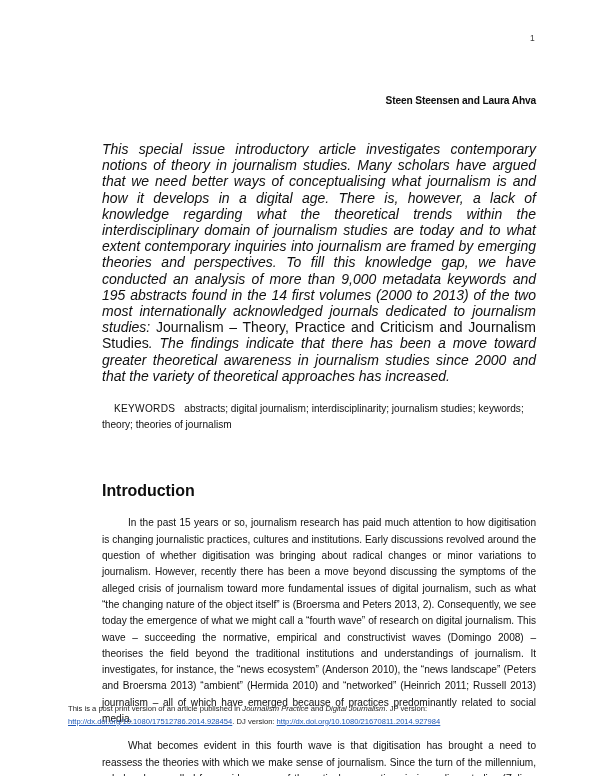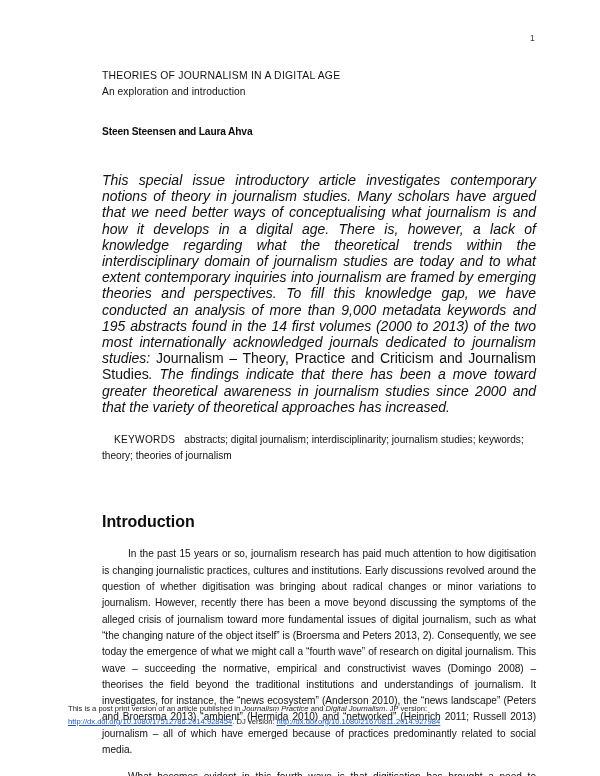--- a/index.html
+++ b/index.html
@@ -51,20 +51,21 @@
     line-height: 15.5px;
     letter-spacing: 0.1px;
     color: #111111;
   }
   .authors {
     margin-top: 27px;
     font-size: 10.2px;
     font-weight: bold;
     letter-spacing: -0.15px;
     color: #0d0d0d;
+    text-align: right;
   }
   .abstract {
     margin-top: 35px;
     font-style: italic;
     font-size: 14px;
     line-height: 16.2px;
     text-align: justify;
     color: #101010;
   }
   .abstract .roman {
@@ -122,24 +123,20 @@
 </style>
 </head>
 <body>
 
 <div class="page">
 
   <div class="page-number">1</div>
 
   <div class="content">
 
-    <div class="title-block">
-      <div class="title-main">THEORIES OF JOURNALISM IN A DIGITAL AGE</div>
-      <div class="title-sub">An exploration and introduction</div>
-    </div>
 
     <div class="authors">Steen Steensen and Laura Ahva</div>
 
     <div class="abstract"><span>This special issue introductory article investigates contemporary notions of theory in journalism studies. Many scholars have argued that we need better ways of conceptualising what journalism is and how it develops in a digital age. There is, however, a lack of knowledge regarding what the theoretical trends within the interdisciplinary domain of journalism studies are today and to what extent contemporary inquiries into journalism are framed by emerging theories and perspectives. To fill this knowledge gap, we have conducted an analysis of more than 9,000 metadata keywords and 195 abstracts found in the 14 first volumes (2000 to 2013) of the two most internationally acknowledged journals dedicated to journalism studies: </span><span class="roman">Journalism – Theory, Practice and Criticism and Journalism Studies</span><span>. The findings indicate that there has been a move toward greater theoretical awareness in journalism studies since 2000 and that the variety of theoretical approaches has increased.</span></div>
 
     <div class="keywords"><span class="kw-label">KEYWORDS</span><span class="kw-gap"></span><span>abstracts; digital journalism; interdisciplinarity; journalism studies; keywords; theory; theories of journalism</span></div>
 
     <div class="section-heading">Introduction</div>
 
     <div class="body-par">In the past 15 years or so, journalism research has paid much attention to how digitisation is changing journalistic practices, cultures and institutions. Early discussions revolved around the question of whether digitisation was bringing about radical changes or minor variations to journalism. However, recently there has been a move beyond discussing the symptoms of the alleged crisis of journalism toward more fundamental issues of digital journalism, such as what “the changing nature of the object itself” is (Broersma and Peters 2013, 2). Consequently, we see today the emergence of what we might call a “fourth wave” of research on digital journalism. This wave – succeeding the normative, empirical and constructivist waves (Domingo 2008) – theorises the field beyond the traditional institutions and understandings of journalism. It investigates, for instance, the “news ecosystem” (Anderson 2010), the “news landscape” (Peters and Broersma 2013) “ambient” (Hermida 2010) and “networked” (Heinrich 2011; Russell 2013) journalism – all of which have emerged because of practices predominantly related to social media.</div>

